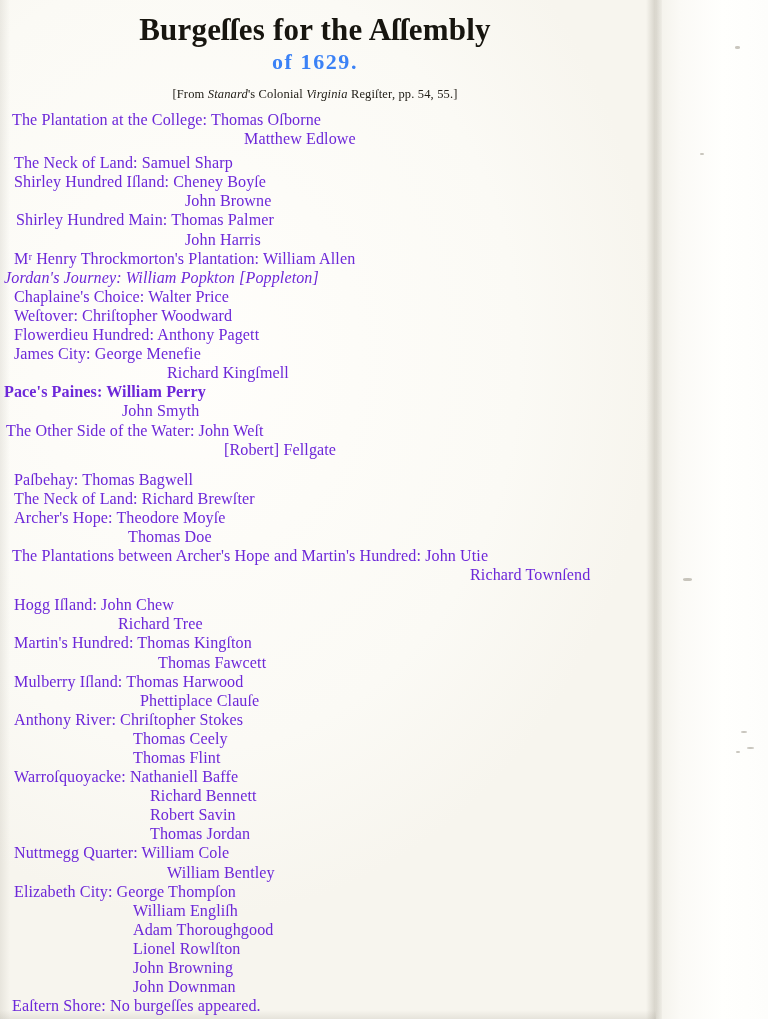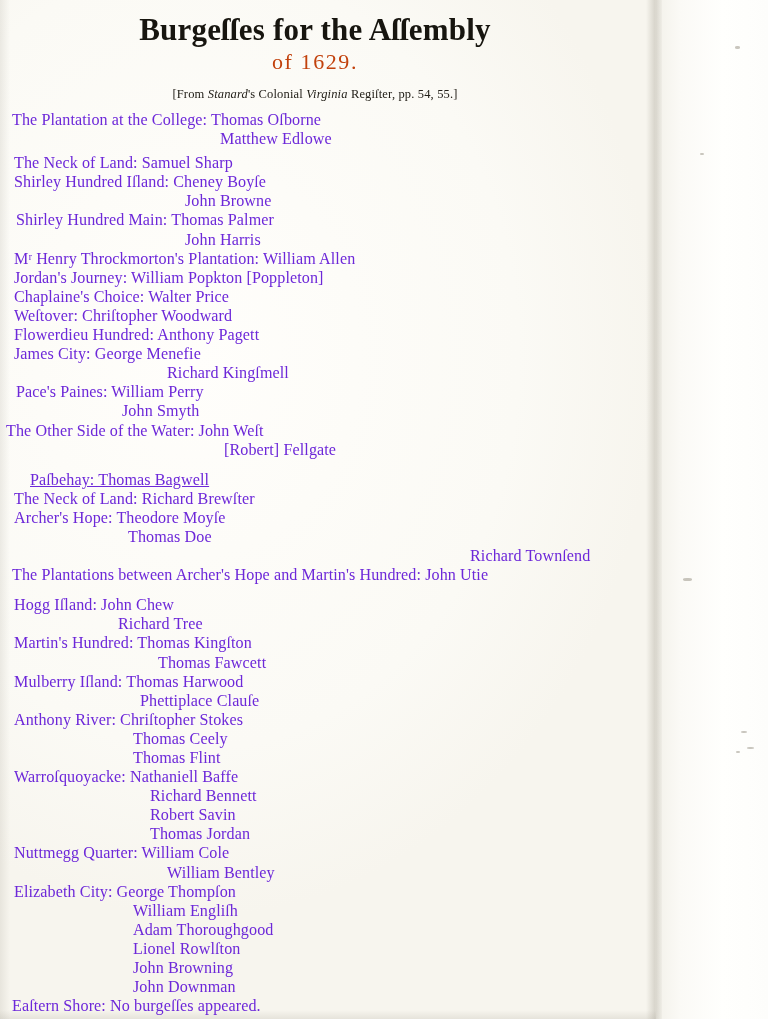--- a/index.html
+++ b/index.html
@@ -75,23 +75,23 @@
     letter-spacing: 0.2px;
     color: #17150f;
   }
   .subtitle {
     position: absolute;
     left: 0; top: 48px;
     width: 630px;
     text-align: center;
     font-size: 22px;
     line-height: 28px;
-    font-weight: 400;
+    font-weight: 700;
     letter-spacing: 1.6px;
-    color: #c2410c;
+    color: #3b82f6;
   }
   .source-note {
     position: absolute;
     left: 0; top: 86px;
     width: 630px;
     text-align: center;
     font-size: 12.5px;
     line-height: 16px;
     letter-spacing: 0.15px;
     color: #232019;
@@ -146,87 +146,87 @@
 
     <div class="source-note">
       <span>[From </span><i>Stanard</i><span>'s Colonial </span><i>Virginia</i><span> Regiſter, pp. 54, 55.]</span>
     </div>
 
     <div class="entries" id="entries">
         <div class="line">
           <span class="txt" style="left: 12px;">The Plantation at the College: Thomas Oſborne</span>
         </div>
         <div class="line">
-          <span class="txt" style="left: 220px;">Matthew Edlowe</span>
+          <span class="txt" style="left: 244px;">Matthew Edlowe</span>
         </div>
         <div class="line gap-small">
           <span class="txt" style="left: 14px; text-align: center;">The Neck of Land: Samuel Sharp</span>
         </div>
         <div class="line">
           <span class="txt" style="left: 14px;">Shirley Hundred Iſland: Cheney Boyſe</span>
         </div>
         <div class="line">
           <span class="txt" style="left: 185px;">John Browne</span>
         </div>
         <div class="line">
           <span class="txt" style="left: 16px;">Shirley Hundred Main: Thomas Palmer</span>
         </div>
         <div class="line">
           <span class="txt" style="left: 185px;">John Harris</span>
         </div>
         <div class="line">
           <span class="txt" style="left: 14px;">Mʳ Henry Throckmorton's Plantation: William Allen</span>
         </div>
         <div class="line">
-          <span class="txt" style="left: 14px;">Jordan's Journey: William Popkton [Poppleton]</span>
+          <span class="txt" style="left: 4px; font-style: italic;">Jordan's Journey: William Popkton [Poppleton]</span>
         </div>
         <div class="line">
           <span class="txt" style="left: 14px;">Chaplaine's Choice: Walter Price</span>
         </div>
         <div class="line">
           <span class="txt" style="left: 14px;">Weſtover: Chriſtopher Woodward</span>
         </div>
         <div class="line">
           <span class="txt" style="left: 14px;">Flowerdieu Hundred: Anthony Pagett</span>
         </div>
         <div class="line">
           <span class="txt" style="left: 14px;">James City: George Menefie</span>
         </div>
         <div class="line">
           <span class="txt" style="left: 167px;">Richard Kingſmell</span>
         </div>
         <div class="line">
-          <span class="txt" style="left: 16px;">Pace's Paines: William Perry</span>
+          <span class="txt" style="left: 4px; font-weight: bold;">Pace's Paines: William Perry</span>
         </div>
         <div class="line">
           <span class="txt" style="left: 122px;">John Smyth</span>
         </div>
         <div class="line">
           <span class="txt" style="left: 6px;">The Other Side of the Water: John Weſt</span>
         </div>
         <div class="line">
           <span class="txt" style="left: 224px;">[Robert] Fellgate</span>
         </div>
         <div class="line gap-before">
-          <span class="txt" style="left: 30px; text-decoration: underline;">Paſbehay: Thomas Bagwell</span>
+          <span class="txt" style="left: 14px;">Paſbehay: Thomas Bagwell</span>
         </div>
         <div class="line">
           <span class="txt" style="left: 14px;">The Neck of Land: Richard Brewſter</span>
         </div>
         <div class="line">
           <span class="txt" style="left: 14px;">Archer's Hope: Theodore Moyſe</span>
         </div>
         <div class="line">
           <span class="txt" style="left: 128px;">Thomas Doe</span>
         </div>
         <div class="line">
+          <span class="txt" style="left: 12px;">The Plantations between Archer's Hope and Martin's Hundred: John Utie</span>
+        </div>
+        <div class="line">
           <span class="txt" style="left: 470px;">Richard Townſend</span>
-        </div>
-        <div class="line">
-          <span class="txt" style="left: 12px;">The Plantations between Archer's Hope and Martin's Hundred: John Utie</span>
         </div>
         <div class="line gap-before">
           <span class="txt" style="left: 14px;">Hogg Iſland: John Chew</span>
         </div>
         <div class="line">
           <span class="txt" style="left: 118px;">Richard Tree</span>
         </div>
         <div class="line">
           <span class="txt" style="left: 14px;">Martin's Hundred: Thomas Kingſton</span>
         </div>

